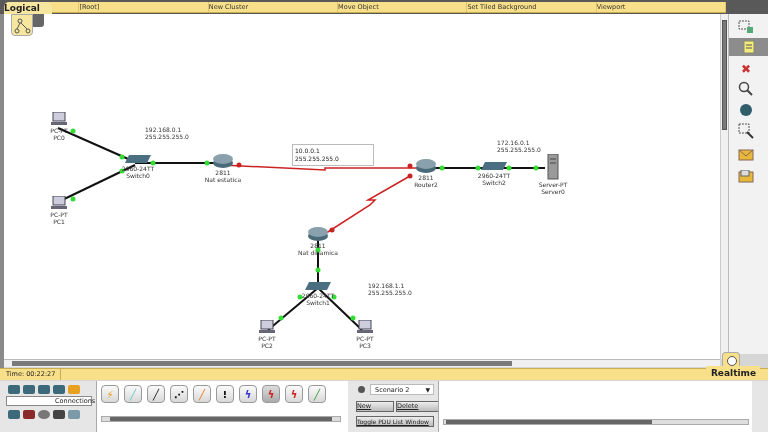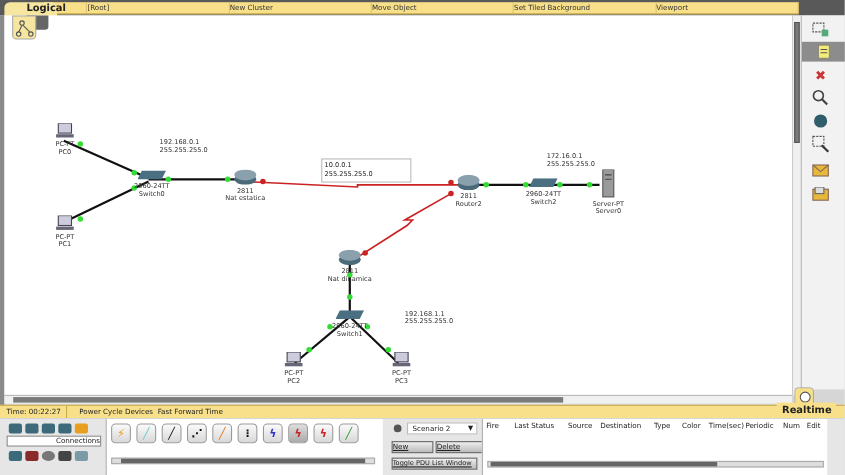--- a/index.html
+++ b/index.html
@@ -1,20 +1,20 @@
 <!DOCTYPE html>
 <html><head>
 <meta charset="utf-8">
 <style>
   * { box-sizing: border-box; margin: 0; padding: 0; }
   body { width: 768px; height: 432px; overflow: hidden; background: #d6d6d6; font-family: "DejaVu Sans", sans-serif; font-size: 7px; color: #222; position: relative; }
   .topbar { position: absolute; left: 0; top: 0; width: 768px; height: 14px; background: #595959; }
   .toolbar { position: absolute; left: 40px; top: 2px; width: 686px; height: 11px; background: #f8e08a; border-bottom: 1px solid #c9ad4f; display: flex; }
   .toolbar .tb-item { flex: 1; font-size: 6.5px; line-height: 11px; color: #333; border-right: 1px solid #e2c36a; cursor: pointer; }
-  .logical-tab { position: absolute; left: 4px; top: 2px; width: 48px; height: 13px; background: #f6e6a0; border-radius: 5px 5px 0 0; font-family: "DejaVu Sans", sans-serif; font-weight: bold; font-size: 9px; line-height: 13px; padding-left: 20px; color: #222; }
+  .logical-tab { position: absolute; left: 4px; top: 2px; width: 48px; height: 13px; background: #f6e6a0; border-radius: 5px 5px 0 0; font-family: "DejaVu Sans", sans-serif; font-weight: bold; font-size: 9px; line-height: 13px; padding-left: 0; color: #222; }
   .logical-icon { position: absolute; left: 11px; top: 14px; width: 22px; height: 22px; background: #f6e6a0; border: 1px solid #aaa; border-radius: 0 0 4px 4px; }
   .logical-icon-shadow { position: absolute; left: 24px; top: 14px; width: 20px; height: 13px; background: #666; border-radius: 0 0 3px 0; }
   .canvas { position: absolute; left: 4px; top: 14px; width: 716px; height: 345px; background: #ffffff; }
   .leftedge { position: absolute; left: 0; top: 14px; width: 4px; height: 355px; background: #8a8a8a; }
   .vscroll { position: absolute; left: 720px; top: 14px; width: 8px; height: 345px; background: #f0f0f0; border-left: 1px solid #ccc; }
   .vscroll .thumb { position: absolute; left: 1px; top: 6px; width: 5px; height: 110px; background: #7a7a7a; border: 1px solid #555; }
   .hscroll { position: absolute; left: 4px; top: 359px; width: 716px; height: 8px; background: #f0f0f0; border-top: 1px solid #bbb; }
   .hscroll .thumb { position: absolute; left: 8px; top: 1px; width: 500px; height: 5px; background: #7a7a7a; }
   .rightpanel { position: absolute; left: 728px; top: 14px; width: 40px; height: 340px; background: #f2f2f2; border-left: 1px solid #bbb; }
   .rp-btn { position: absolute; left: 4px; width: 26px; height: 18px; display: flex; align-items: center; justify-content: center; font-size: 12px; cursor: pointer; }
@@ -25,21 +25,21 @@
   .statusbar { position: absolute; left: 0; top: 368px; width: 768px; height: 12px; background: #f8e08a; border-top: 1px solid #c9ad4f; font-size: 6.5px; line-height: 11px; }
   .statusbar .time { position: absolute; left: 6px; padding-right: 5px; border-right: 1px solid #c9ad4f; }
   .statusbar .power { position: absolute; left: 72px; }
   .realtime-tab { position: absolute; left: 706px; top: 366px; width: 54px; height: 14px; background: #f8e08a; font-weight: bold; font-size: 9px; line-height: 14px; text-align: right; padding-right: 4px; }
   .rt-clock { position: absolute; left: 722px; top: 352px; width: 18px; height: 16px; background: #f8e08a; border-radius: 4px 4px 0 0; border: 1px solid #aaa; border-bottom: none; }
   .rt-clock .c { position: absolute; left: 4px; top: 3px; width: 10px; height: 10px; border-radius: 50%; border: 1.5px solid #555; background: #fff; }
   .bottom { position: absolute; left: 0; top: 381px; width: 768px; height: 51px; background: #e6e6e6; }
   .devtypes { position: absolute; left: 4px; top: 0px; width: 90px; height: 51px; }
   .devtypes .row { display: flex; gap: 3px; padding: 4px 4px 0 4px; }
   .devtypes .ico { width: 12px; height: 9px; background: #3d6a7a; border-radius: 2px; cursor: pointer; }
-  .conn-label { margin: 2px 2px 0 2px; height: 10px; border: 1px solid #888; background: #fff; text-align: right; font-size: 6.5px; line-height: 9px; }
+  .conn-label { margin: 2px 2px 0 2px; height: 10px; border: 1px solid #888; background: #fff; text-align: left; font-size: 6.5px; line-height: 9px; padding-left: 48px; }
   .cables { position: absolute; left: 96px; top: 0; width: 252px; height: 51px; background: #fff; border-left: 1px solid #aaa; }
   .cables .row { display: flex; gap: 5px; padding: 4px 0 0 4px; }
   .cable-btn { width: 18px; height: 18px; border: 1px solid #999; border-radius: 4px; background: linear-gradient(#fafafa, #d8d8d8); display: flex; align-items: center; justify-content: center; font-size: 10px; font-weight: bold; cursor: pointer; }
   .cable-scroll { position: absolute; left: 4px; top: 35px; width: 240px; height: 6px; background: #ddd; border: 1px solid #aaa; }
   .cable-scroll .thumb { position: absolute; left: 8px; top: 0; width: 222px; height: 4px; background: #666; }
   .cable-name { position: absolute; left: 0; top: 43px; width: 252px; text-align: center; font-size: 6.5px; }
   .scenario { position: absolute; left: 352px; top: 0; width: 86px; height: 51px; background: #e6e6e6; }
   .scen-select { position: absolute; left: 18px; top: 3px; width: 64px; height: 11px; background: #fff; border: 1px solid #bbb; font-size: 6.5px; line-height: 10px; padding-left: 4px; cursor: pointer; }
   .scen-select .arr { position: absolute; right: 3px; top: 0; font-size: 6px; }
   .scen-dot { position: absolute; left: 6px; top: 5px; width: 7px; height: 7px; border-radius: 50%; background: #555; }
@@ -269,24 +269,20 @@
         <rect x="3" y="0" width="8" height="6" fill="#ddd" stroke="#666"></rect>
       </svg>
     </div>
 </div>
 
 <div class="rt-clock">
     <div class="c"></div>
   </div>
 <div class="statusbar">
   <span class="time">Time: 00:22:27</span>
-  <span class="power">
-    <span>Power Cycle Devices</span>&nbsp;
-    <span>Fast Forward Time</span>
-  </span>
 </div>
 <div class="realtime-tab">Realtime</div>
 
 <div class="bottom">
   <div class="devtypes">
     <div class="row">
       <div class="ico"></div>
       <div class="ico"></div>
       <div class="ico"></div>
       <div class="ico"></div>
@@ -325,29 +321,17 @@
     <div class="scen-select">
       <span>Scenario 2</span>
       <span class="arr">▼</span>
     </div>
     <div class="sbtn" style="left:4px;top:20px;width:38px">New</div>
     <div class="sbtn" style="left:44px;top:20px;width:54px">Delete</div>
     <div class="sbtn" style="left:4px;top:35px;width:78px;font-size:6px">Toggle PDU List Window</div>
   </div>
 
   <div class="pdu">
-    <div class="hdr">
-      <span style="width:26px">Fire</span>
-      <span style="width:50px">Last Status</span>
-      <span style="width:30px">Source</span>
-      <span style="width:50px">Destination</span>
-      <span style="width:26px">Type</span>
-      <span style="width:25px">Color</span>
-      <span style="width:34px">Time(sec)</span>
-      <span style="width:35px">Periodic</span>
-      <span style="width:22px">Num</span>
-      <span style="width:16px">Edit</span>
-    </div>
     <div class="pdu-scroll">
         <div class="thumb"></div>
       </div>
   </div>
 </div>
 
 </body></html>

